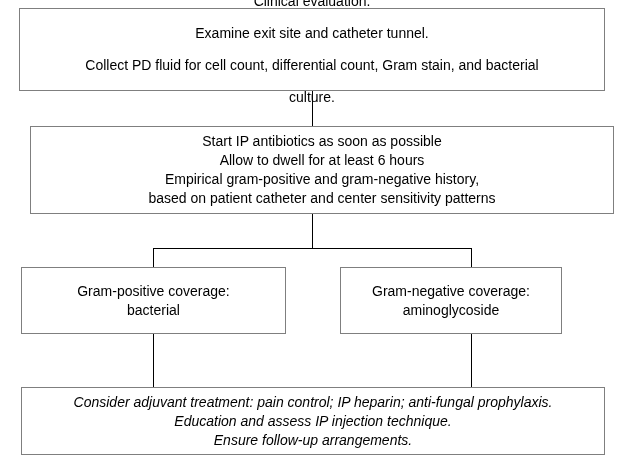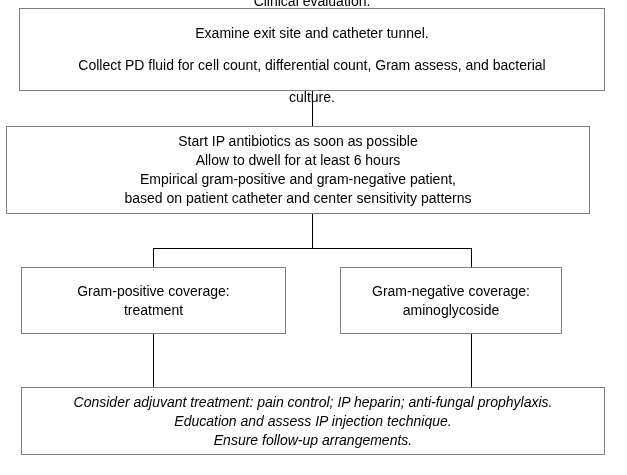--- a/index.html
+++ b/index.html
@@ -40,55 +40,55 @@
     width: 1px;
     background: var(--connector);
   }
   .hline {
     position: absolute;
     height: 1px;
     background: var(--connector);
   }
   
   #node-0 { left: 19px;  top: 8px;   width: 586px; height: 83px; gap: 13px; }
-  #node-1 { left: 6px;  top: 126px; width: 584px; height: 88px; }
+  #node-1 { left: 30px;  top: 126px; width: 584px; height: 88px; }
   #node-2 { left: 21px;  top: 267px; width: 265px; height: 67px; align-items: center; }
   #node-3 { left: 340px; top: 267px; width: 222px; height: 67px; }
   #node-4 { left: 21px;  top: 387px; width: 584px; height: 68px; font-style: italic; }
   
   #conn-a  { left: 312px; top: 91px;  height: 35px; }
   #conn-b1 { left: 312px; top: 214px; height: 34px; }
   #conn-b2 { left: 153px; top: 248px; width: 319px; }
   #conn-b3 { left: 153px; top: 248px; height: 19px; }
   #conn-b4 { left: 471px; top: 248px; height: 19px; }
   #conn-c  { left: 153px; top: 334px; height: 53px; }
   #conn-d  { left: 471px; top: 334px; height: 53px; }
 </style>
 </head>
 <body>
 
 <div class="canvas">
 
   <div class="node" id="node-0">
     <div class="nline">Clinical evaluation.</div>
     <div class="nline">Examine exit site and catheter tunnel.</div>
-    <div class="nline">Collect PD fluid for cell count, differential count, Gram assess, and bacterial</div>
+    <div class="nline">Collect PD fluid for cell count, differential count, Gram stain, and bacterial</div>
     <div class="nline">culture.</div>
   </div>
 
   <div class="node" id="node-1">
     <div class="nline">Start IP antibiotics as soon as possible</div>
     <div class="nline">Allow to dwell for at least 6 hours</div>
-    <div class="nline">Empirical gram-positive and gram-negative patient,</div>
+    <div class="nline">Empirical gram-positive and gram-negative history,</div>
     <div class="nline">based on patient catheter and center sensitivity patterns</div>
   </div>
 
   <div class="node" id="node-2">
     <div class="nline">Gram-positive coverage:</div>
-    <div class="nline">treatment</div>
+    <div class="nline">bacterial</div>
   </div>
 
   <div class="node" id="node-3">
     <div class="nline">Gram-negative coverage:</div>
     <div class="nline">aminoglycoside</div>
   </div>
 
   <div class="node" id="node-4">
     <div class="nline">Consider adjuvant treatment: pain control; IP heparin; anti-fungal prophylaxis.</div>
     <div class="nline">Education and assess IP injection technique.</div>

